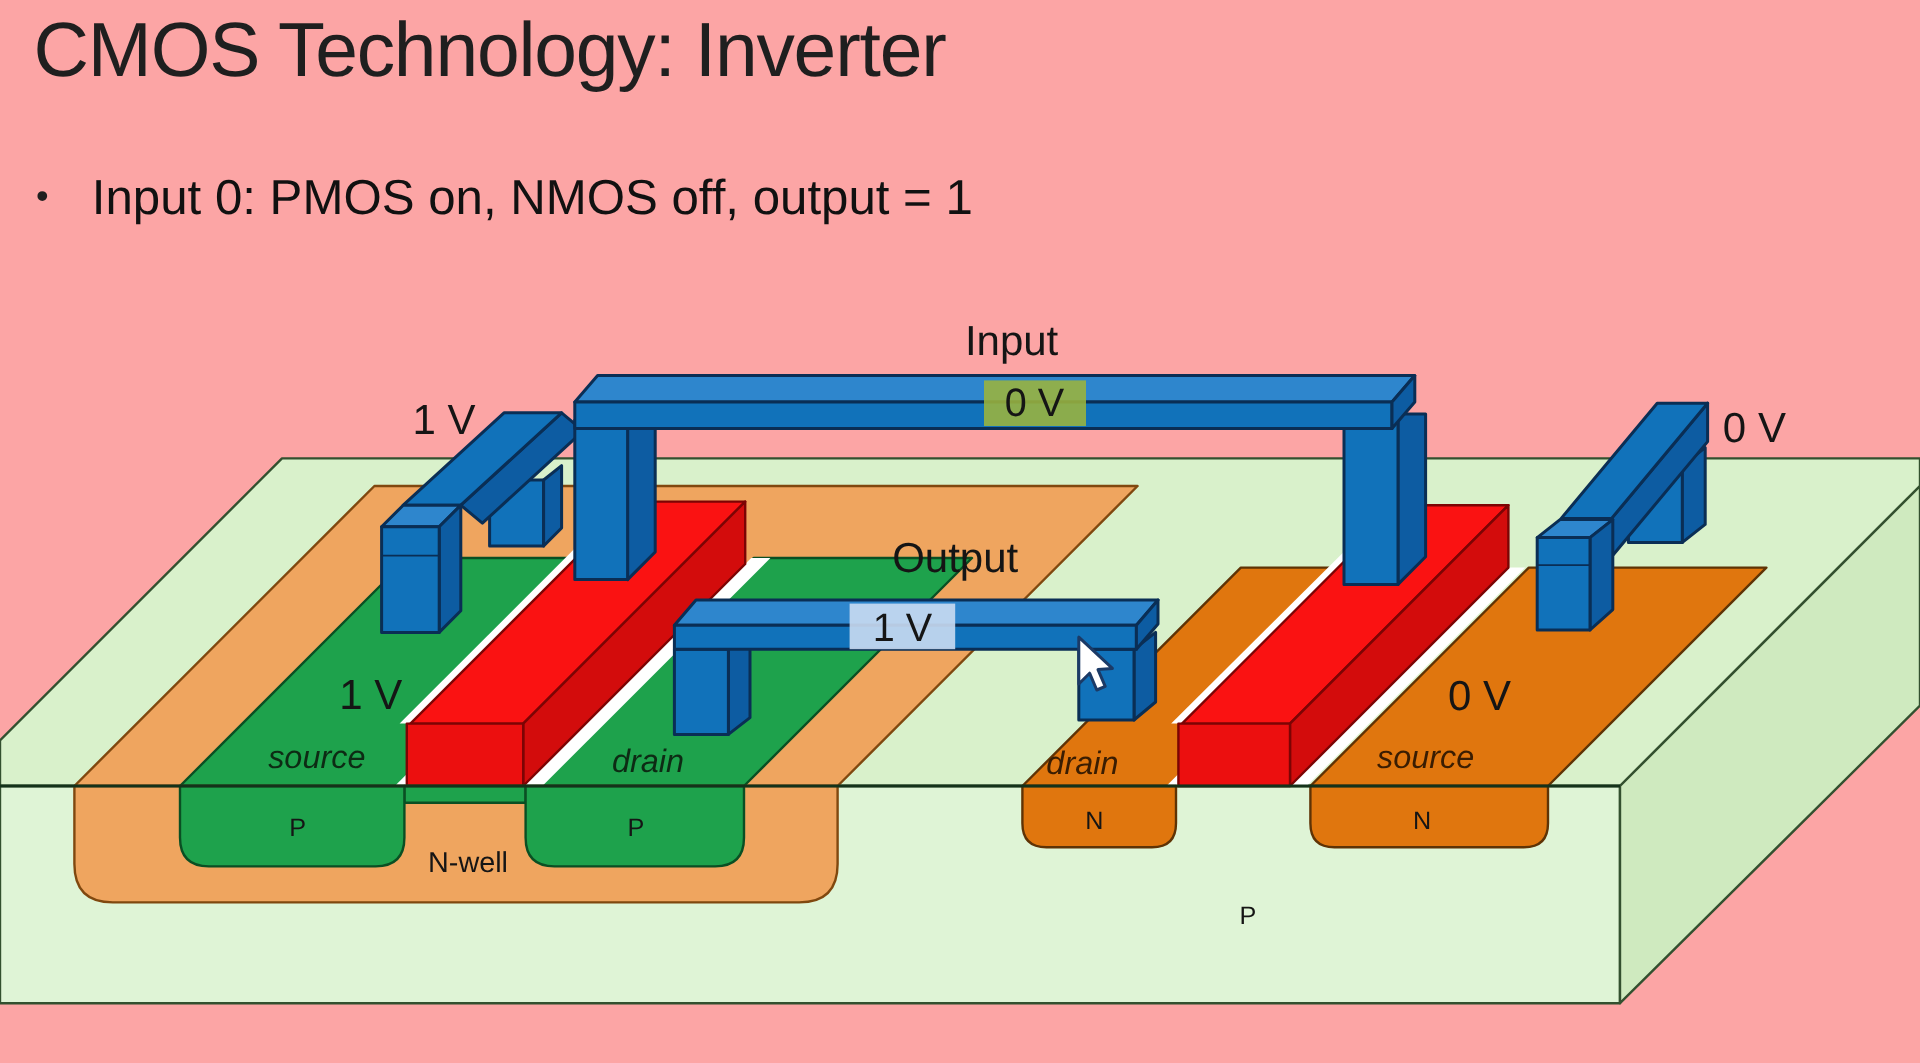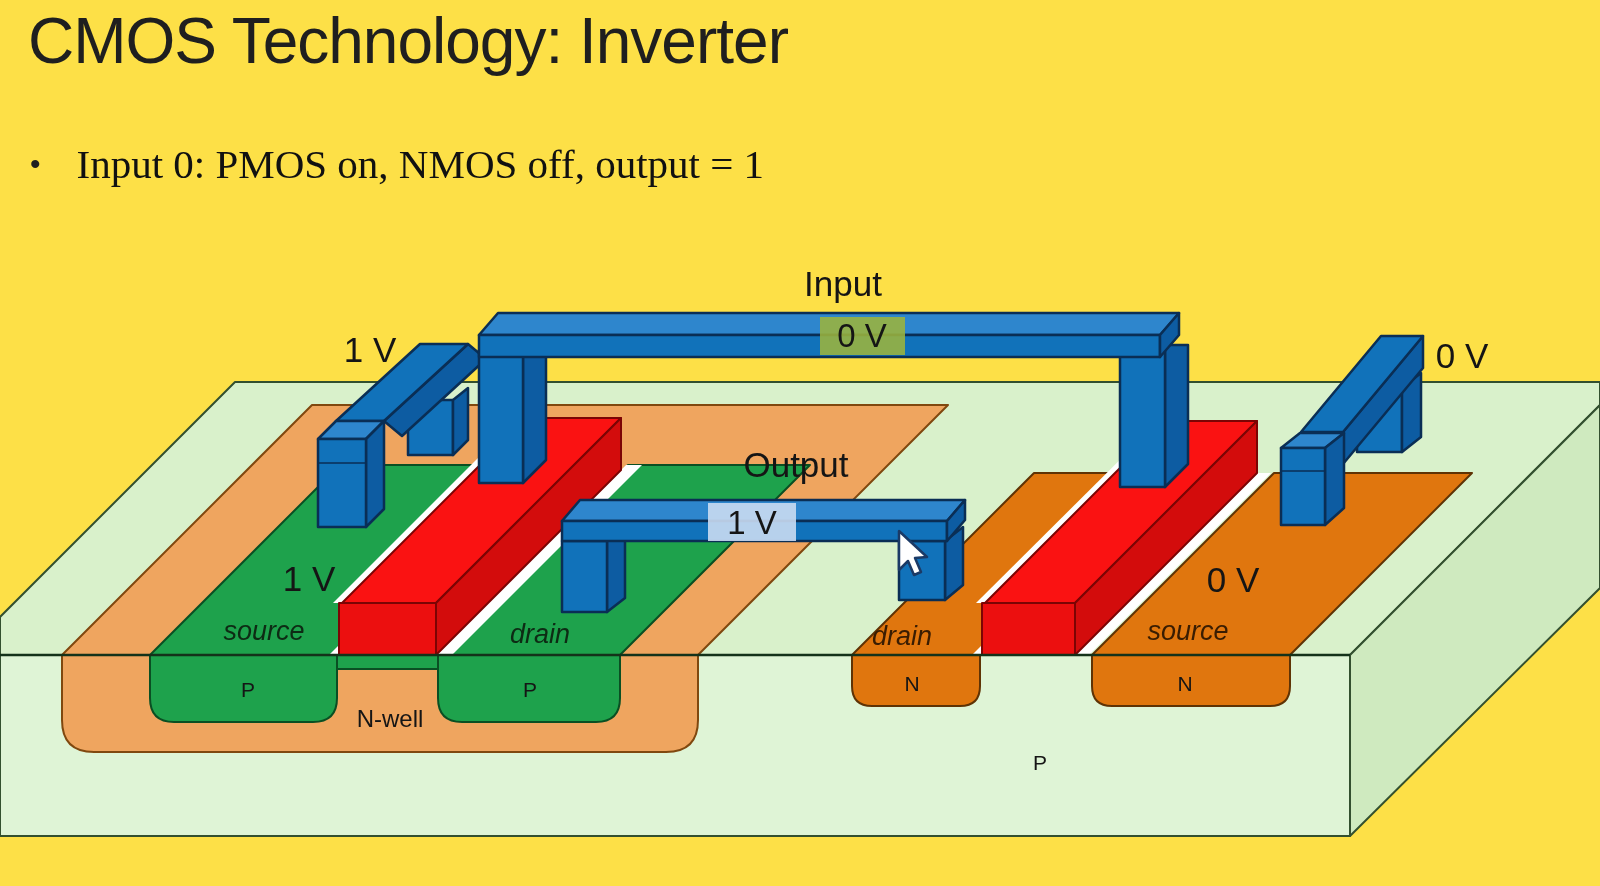--- a/index.html
+++ b/index.html
@@ -1,22 +1,22 @@
 <!DOCTYPE html>
 <html><head>
 <meta charset="utf-8">
 <style>
   html,body{margin:0;padding:0;background:#ffffff;}
-  .slide{position:relative;width:1600px;height:886px;background:#fde047;overflow:hidden;
+  .slide{position:relative;width:1600px;height:886px;background:#fca5a5;overflow:hidden;
          font-family:"Liberation Sans",sans-serif;color:#1f1f1f;}
   .title{position:absolute;left:28px;top:4px;font-size:64px;letter-spacing:-1px;
          color:#1f1f1f;white-space:nowrap;}
   .bullet-row{position:absolute;left:30px;top:138px;display:flex;align-items:flex-start;}
   .bullet-marker{font-size:30px;line-height:52px;margin-right:36px;}
-  .bullet-text{font-size:41px;line-height:52px;white-space:nowrap;color:#111;font-family:Liberation Serif, serif;}
+  .bullet-text{font-size:41px;line-height:52px;white-space:nowrap;color:#111;}
   svg{position:absolute;left:0;top:0;}
   
   .e-sub{stroke:#33502f;stroke-width:2;stroke-linejoin:round;}
   .e-nwell{stroke:#80480f;stroke-width:2;stroke-linejoin:round;}
   .e-pdiff{stroke:#0a4f23;stroke-width:2;stroke-linejoin:round;}
   .e-ndiff{stroke:#5f3305;stroke-width:2;stroke-linejoin:round;}
   .e-gate{stroke:#7c0404;stroke-width:2;stroke-linejoin:round;}
   .e-metal{stroke:#0a2e55;stroke-width:2.5;stroke-linejoin:round;}
   .gap{fill:#ffffff;stroke:none;}
   .surf{stroke:#14321a;stroke-width:2.5;}

